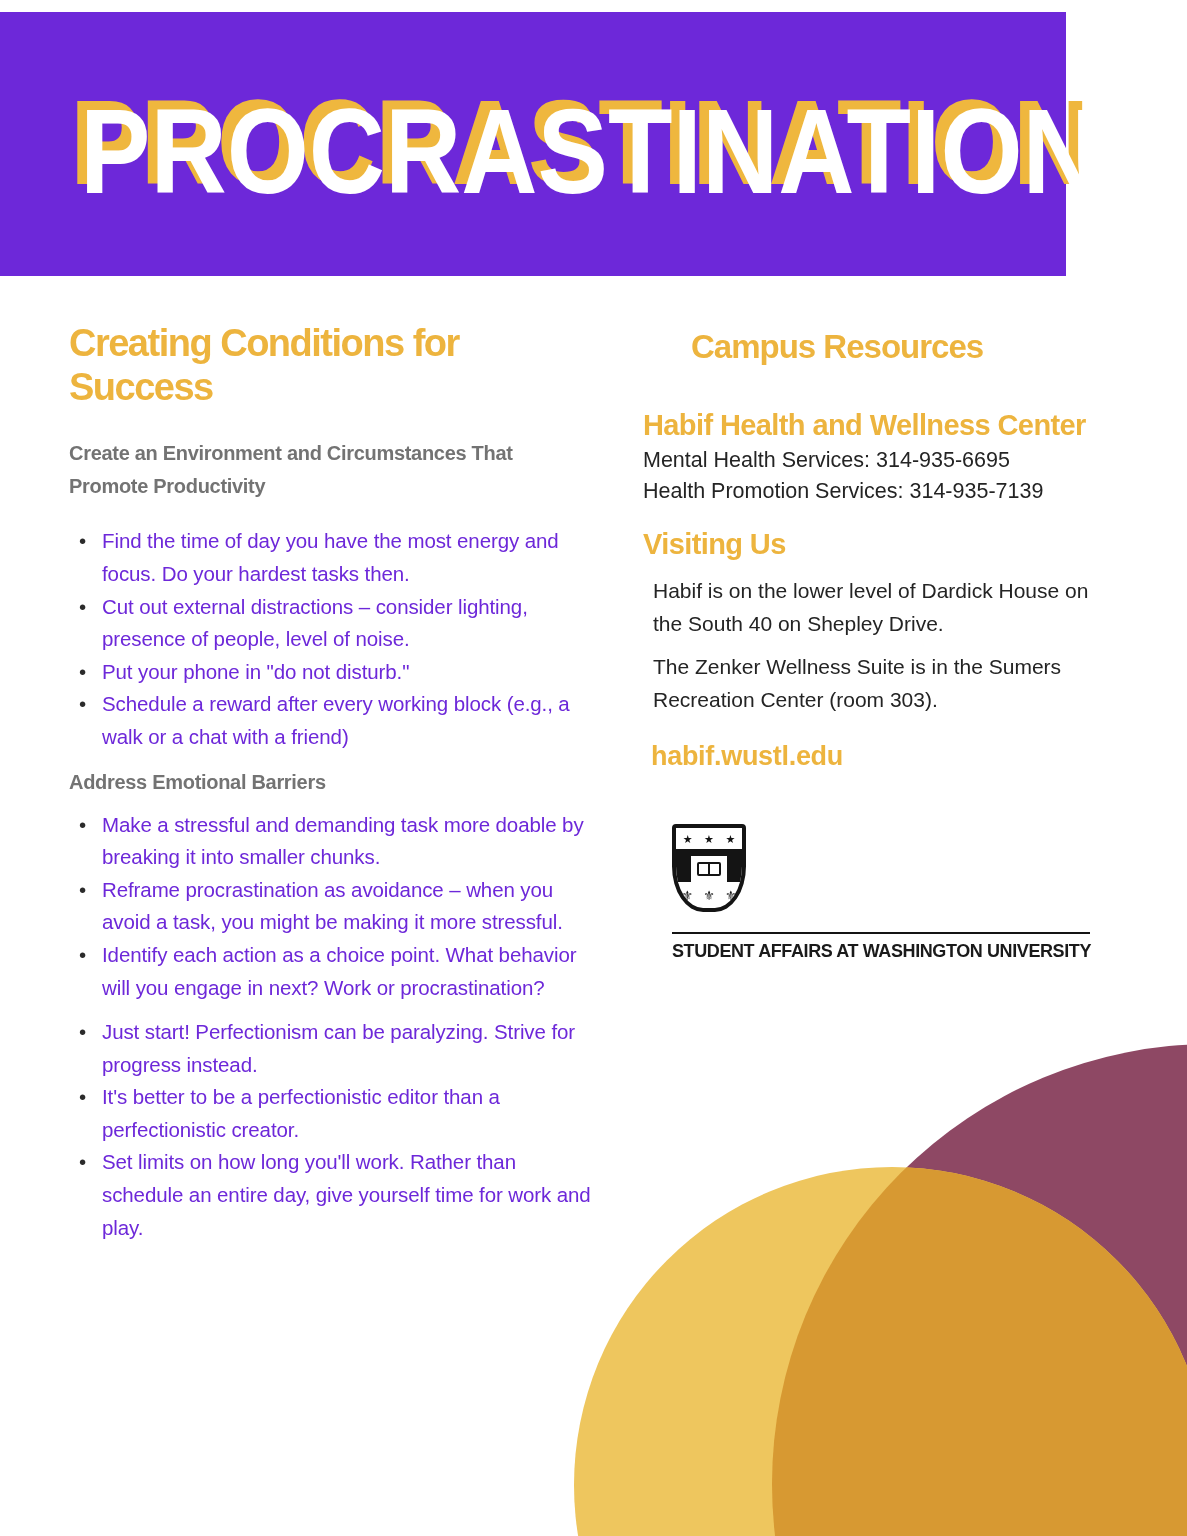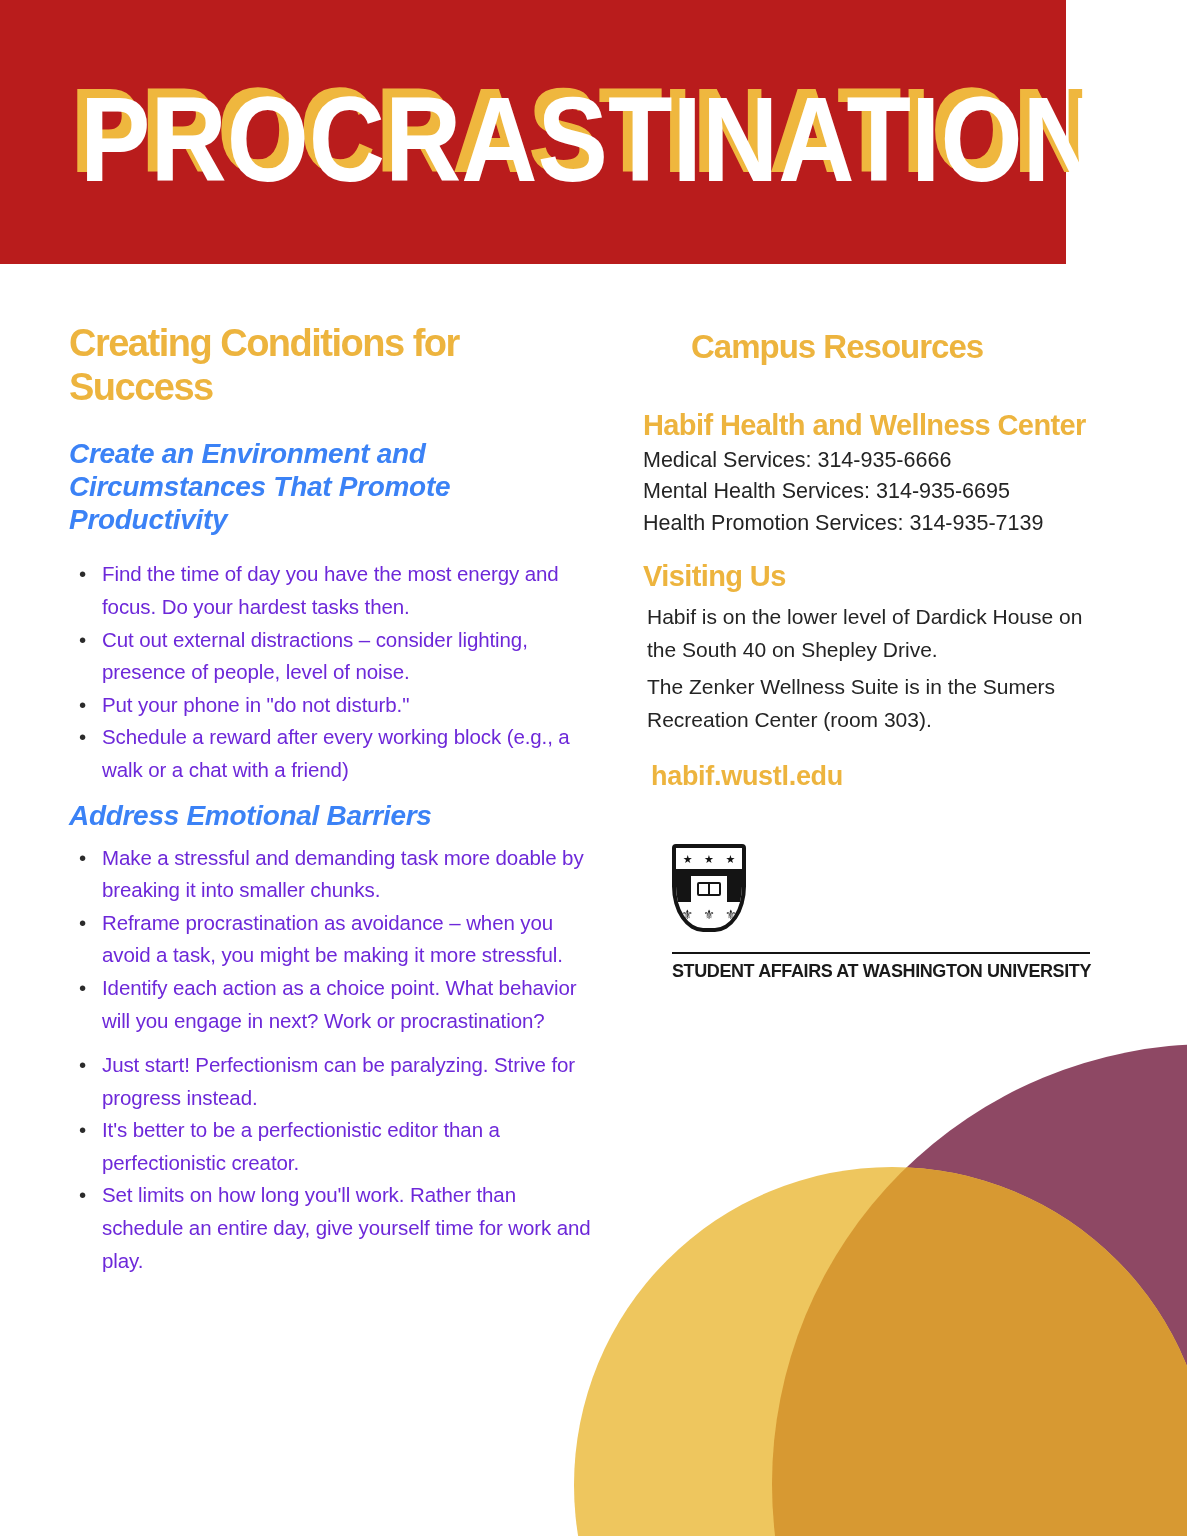--- a/index.html
+++ b/index.html
@@ -4,22 +4,22 @@
 <style>
   html,body{margin:0;padding:0;}
   body{
     width:1187px;height:1536px;position:relative;overflow:hidden;
     background:#ffffff;
     font-family:"Liberation Sans", sans-serif;
     -webkit-font-smoothing:antialiased;
   }
   
   .banner{
-    position:absolute;left:0;top:0;width:1066px;height:264px;
-    background:#b91c1c;
+    position:absolute;left:0;top:12px;width:1066px;height:264px;
+    background:#6d28d9;
   }
   .banner h1{
     position:absolute;left:80px;top:79px;margin:0;
     font-size:120px;line-height:1;font-weight:bold;color:#ffffff;
     white-space:nowrap;
     transform:scaleX(0.88);transform-origin:0 0;
     text-shadow:-11px -9px 0 #EFB73E;
     letter-spacing:0px;
   }
   
@@ -29,45 +29,44 @@
   .col-right{
     position:absolute;left:643px;top:327px;width:470px;z-index:2;color:#242424;
   }
   h2.gold{
     margin:0;color:#EDB43E;font-weight:bold;
     font-size:38px;line-height:1.15;letter-spacing:-1.5px;
   }
   .col-right h2.gold{font-size:33px;letter-spacing:-1px;line-height:1.2;margin-bottom:38px;margin-left:48px;}
   .col-left h2.gold{margin-bottom:28px;}
   .subhead{
-    font-weight:bold;color:#3b82f6;
-    font-size:28px;line-height:33px;letter-spacing:-0.3px;
+    font-weight:bold;color:#737373;
+    font-size:20px;line-height:33px;letter-spacing:-0.3px;
     margin:0 0 22px 0;
-    font-style:italic;
   }
   .subhead.mid{margin:10px 0 10px 0;}
   .subhead.act{margin:12px 0 16px 0;}
   ul.bullets{list-style:none;margin:0 0 12px 0;padding:0;}
   ul.bullets li{
     position:relative;padding-left:33px;
     font-size:20.5px;line-height:32.6px;letter-spacing:-0.1px;color:#6d28d9;
   }
   ul.bullets li::before{
     content:"\2022";position:absolute;left:10px;top:0;color:#2b2b2b;
   }
   
   h3.goldsub{
     margin:0;color:#EDB43E;font-weight:bold;
     font-size:29px;line-height:40px;letter-spacing:-0.6px;
   }
   .center-heading{margin-bottom:13px;}
   .phones{margin-bottom:16px;}
   .phone-line{font-size:21.5px;line-height:31.8px;color:#242424;}
   .visiting-heading{margin-bottom:8px;}
-  .visiting p{margin:4px;font-size:21px;line-height:33px;color:#242424;}
+  .visiting p{margin:10px;font-size:21px;line-height:33px;color:#242424;}
   .website{
     margin-top:24px;color:#EDB43E;font-weight:bold;
     font-size:27px;line-height:32px;letter-spacing:-0.3px;margin-left:8px;
   }
   
   .logo-block{margin:52px 0 0 29px;width:418px;}
   .logo-row{display:flex;gap:13px;align-items:flex-start;}
   .shield{
     width:74px;height:88px;box-sizing:border-box;flex:0 0 auto;
     border:4px solid #141414;background:#fff;
@@ -155,21 +154,20 @@
     <li>Set limits on how long you'll work. Rather than schedule an entire day, give yourself time for work and play.</li>
   </ul>
 </main>
 
 <aside class="col-right">
   <h2 class="gold">Campus Resources</h2>
 
   <h3 class="goldsub center-heading">Habif Health and Wellness Center</h3>
 
   <div class="phones">
-    <div class="phone-line">Medical Services: 314-935-6666</div>
     <div class="phone-line">Mental Health Services: 314-935-6695</div>
     <div class="phone-line">Health Promotion Services: 314-935-7139</div>
   </div>
 
   <h3 class="goldsub visiting-heading">Visiting Us</h3>
   <div class="visiting">
     <p>Habif is on the lower level of Dardick House on the South 40 on Shepley Drive.</p>
     <p>The Zenker Wellness Suite is in the Sumers Recreation Center (room 303).</p>
   </div>
 

